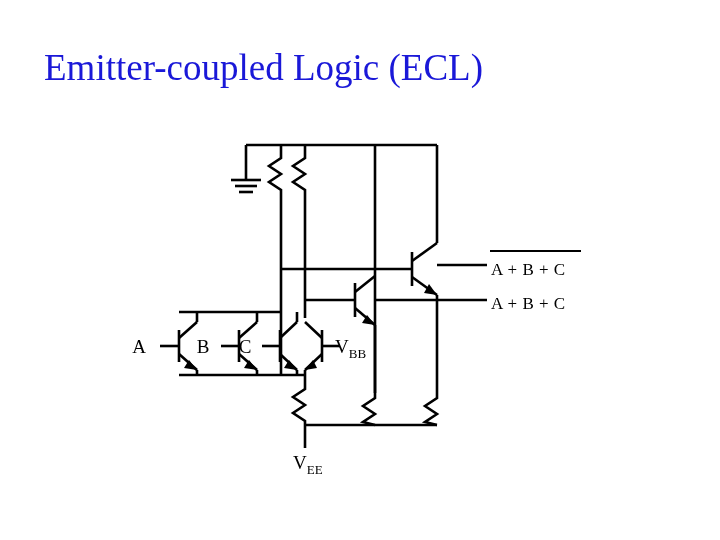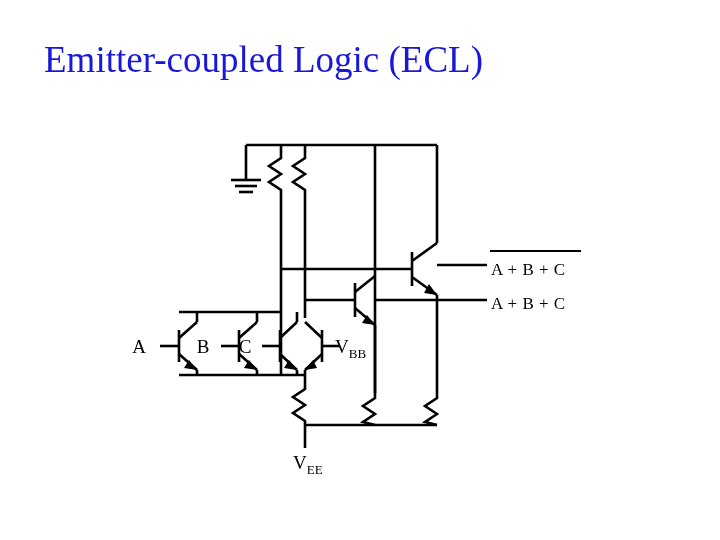--- a/index.html
+++ b/index.html
@@ -15,21 +15,21 @@
   }
   #slide {
     position: relative;
     width: 720px;
     height: 540px;
     background: #ffffff;
   }
   #slide-title {
     position: absolute;
     left: 44px;
-    top: 38px;
+    top: 46px;
     font-family: "Liberation Serif", serif;
     font-size: 37px;
     line-height: 44px;
     color: #1a18d8;
     white-space: nowrap;
     letter-spacing: 0px;
   }
   #circuit-figure {
     position: absolute;
     left: 0;

